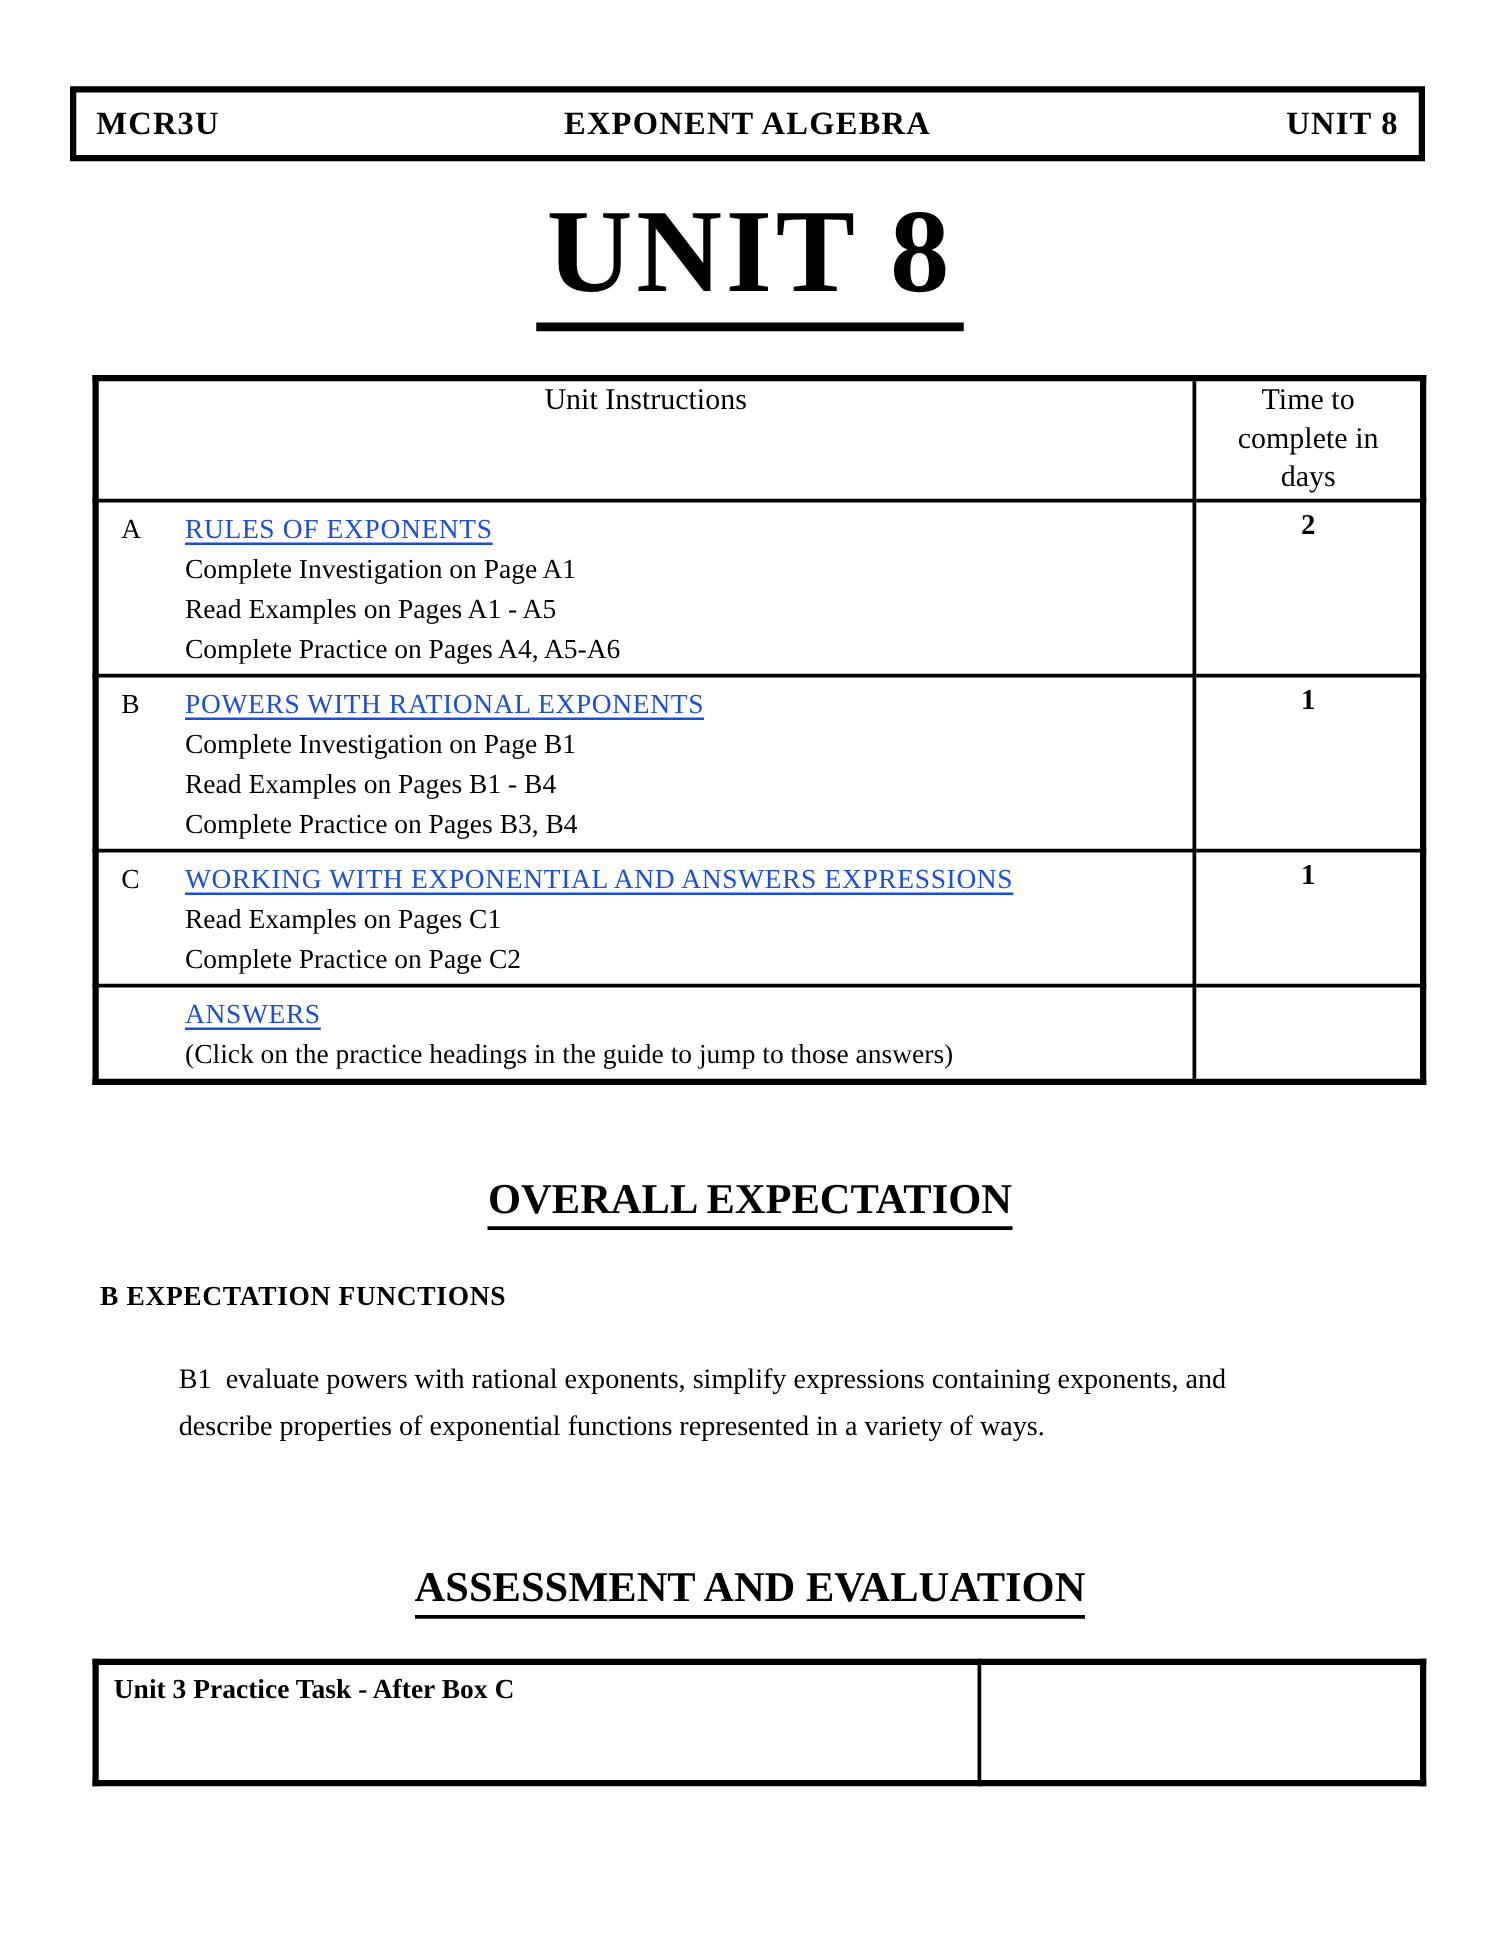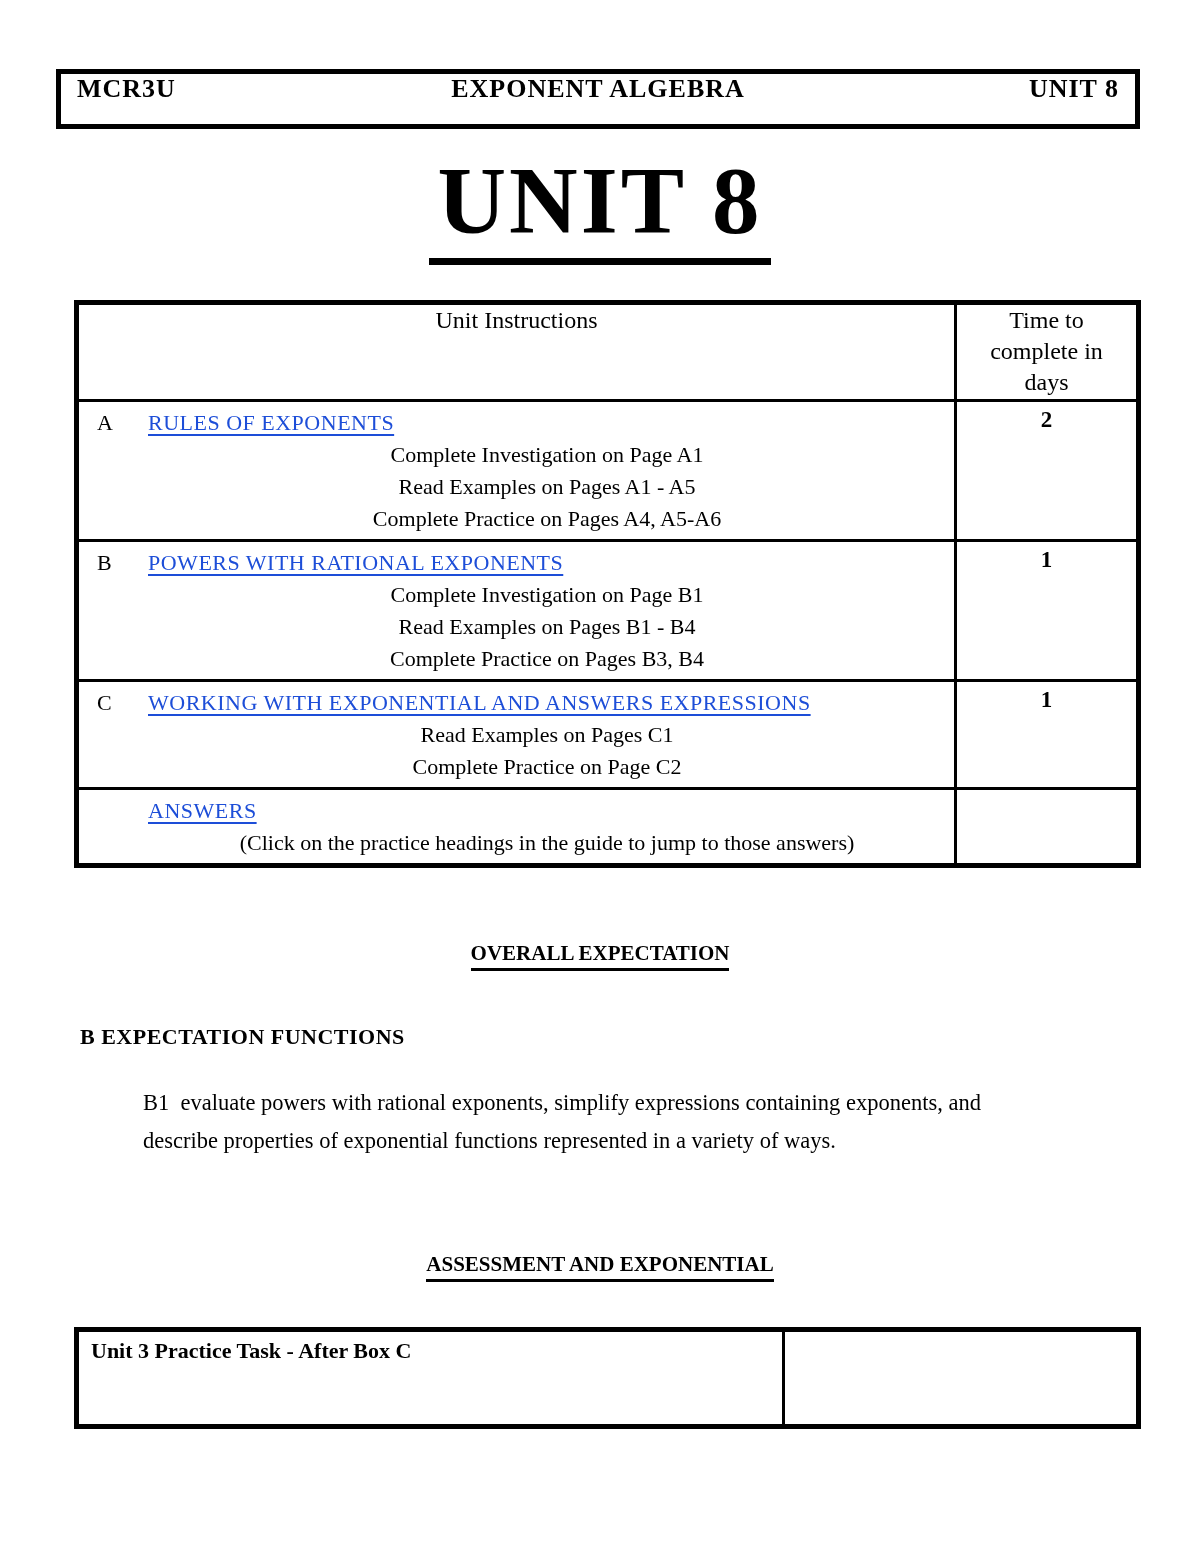--- a/index.html
+++ b/index.html
@@ -20,20 +20,21 @@
   
   .header-bar {
     position: absolute;
     left: 56px;
     top: 69px;
     width: 1084px;
     height: 60px;
     box-sizing: border-box;
     border: 5px solid #000;
     display: flex;
+    align-items: center;
     padding: 0 16px;
     font-weight: bold;
     font-size: 26px;
     letter-spacing: 1px;
   }
   .header-bar .h-left  { flex: 1; text-align: left; }
   .header-bar .h-mid   { flex: 2; text-align: center; }
   .header-bar .h-right { flex: 1; text-align: right; }
 
   
@@ -99,21 +100,20 @@
     line-height: 32px;
     letter-spacing: 0.5px;
     text-decoration: underline;
     text-decoration-thickness: 2px;
     text-underline-offset: 4px;
     cursor: pointer;
   }
   .line {
     font-size: 22px;
     line-height: 32px;
-    text-align: center;
   }
 
   .days-cell {
     text-align: center;
     font-weight: bold;
     font-size: 23px;
     padding-top: 5px;
   }
 
   .row-a td { height: 128px; }
@@ -124,21 +124,21 @@
 
   
   .center-heading {
     position: absolute;
     left: 0;
     width: 100%;
     text-align: center;
   }
   .center-heading span {
     display: inline-block;
-    font-size: 21px;
+    font-size: 34px;
     font-weight: bold;
     padding-bottom: 2px;
     border-bottom: 3px solid #000;
   }
   .overall-pos    { top: 941px; }
   .assessment-pos { top: 1252px; }
 
   .strand-heading {
     position: absolute;
     left: 80px;
@@ -265,21 +265,21 @@
 
   <div class="center-heading overall-pos">
     <span>OVERALL EXPECTATION</span>
   </div>
 
   <div class="strand-heading">B EXPECTATION FUNCTIONS</div>
 
   <div class="b1-para">B1  evaluate powers with rational exponents, simplify expressions containing exponents, and describe properties of exponential functions represented in a variety of ways.</div>
 
   <div class="center-heading assessment-pos">
-    <span>ASSESSMENT AND EXPONENTIAL</span>
+    <span>ASSESSMENT AND EVALUATION</span>
   </div>
 
   <table class="assess-table">
     <colgroup>
         <col class="a-left">
         <col class="a-right">
       </colgroup>
     <tbody>
       <tr>
         <td class="a-left">Unit 3 Practice Task - After Box C</td>

